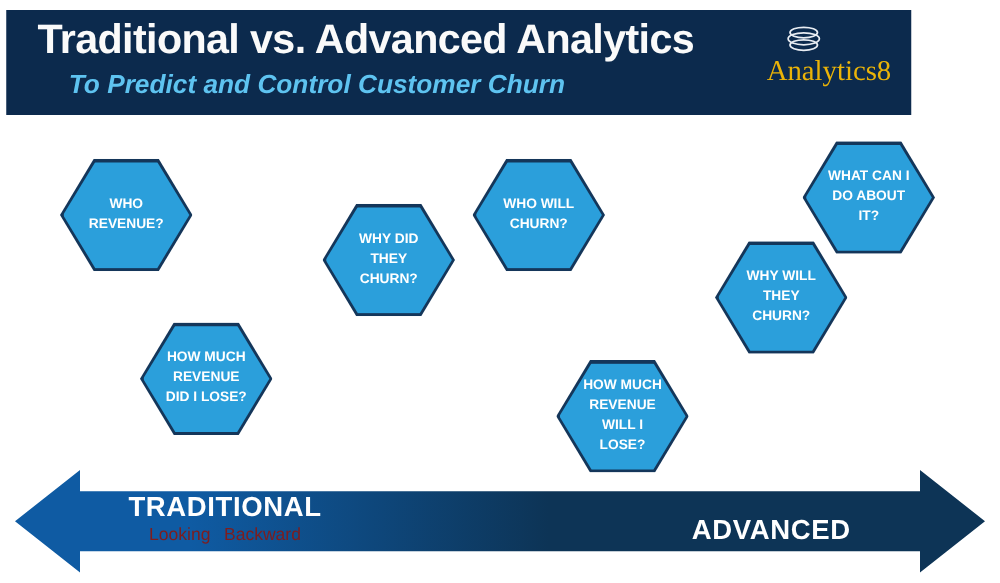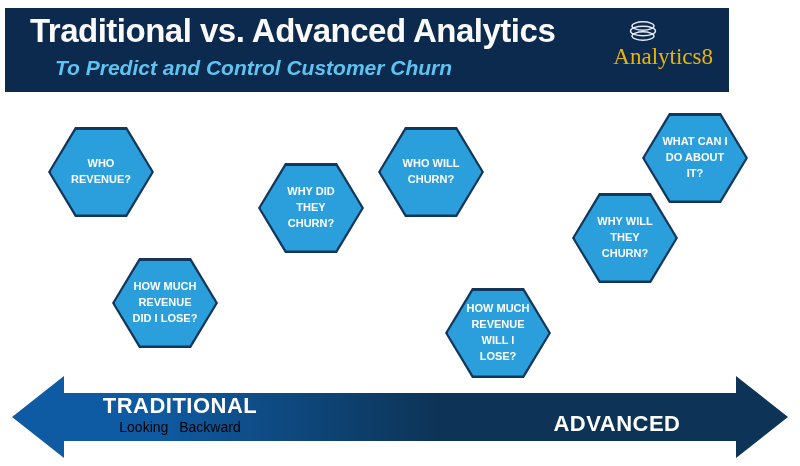--- a/index.html
+++ b/index.html
@@ -65,21 +65,21 @@
   
   .axis-arrow-svg { position: absolute; left: 0; top: 370px; }
   .axis-label {
     position: absolute; width: 220px; text-align: center;
     color: var(--arrow-text, #FFFFFF); top: 394px;
   }
   .axis-label .axis-title {
     font-size: 22px; font-weight: bold; letter-spacing: 0.5px; line-height: 1.1;
   }
   .axis-label .axis-sub {
-    font-size: 14px; word-spacing: 7px; margin-top: 1px; color: #000000;
+    font-size: 14px; word-spacing: 7px; margin-top: 1px; color: #7f1d1d;
   }
   .axis-left  { left: 70px; }
   .axis-right { left: 507px; margin-top: 18px; }
 </style>
 </head>
 <body>
 
 <div class="slide">
 
   <header class="header">

